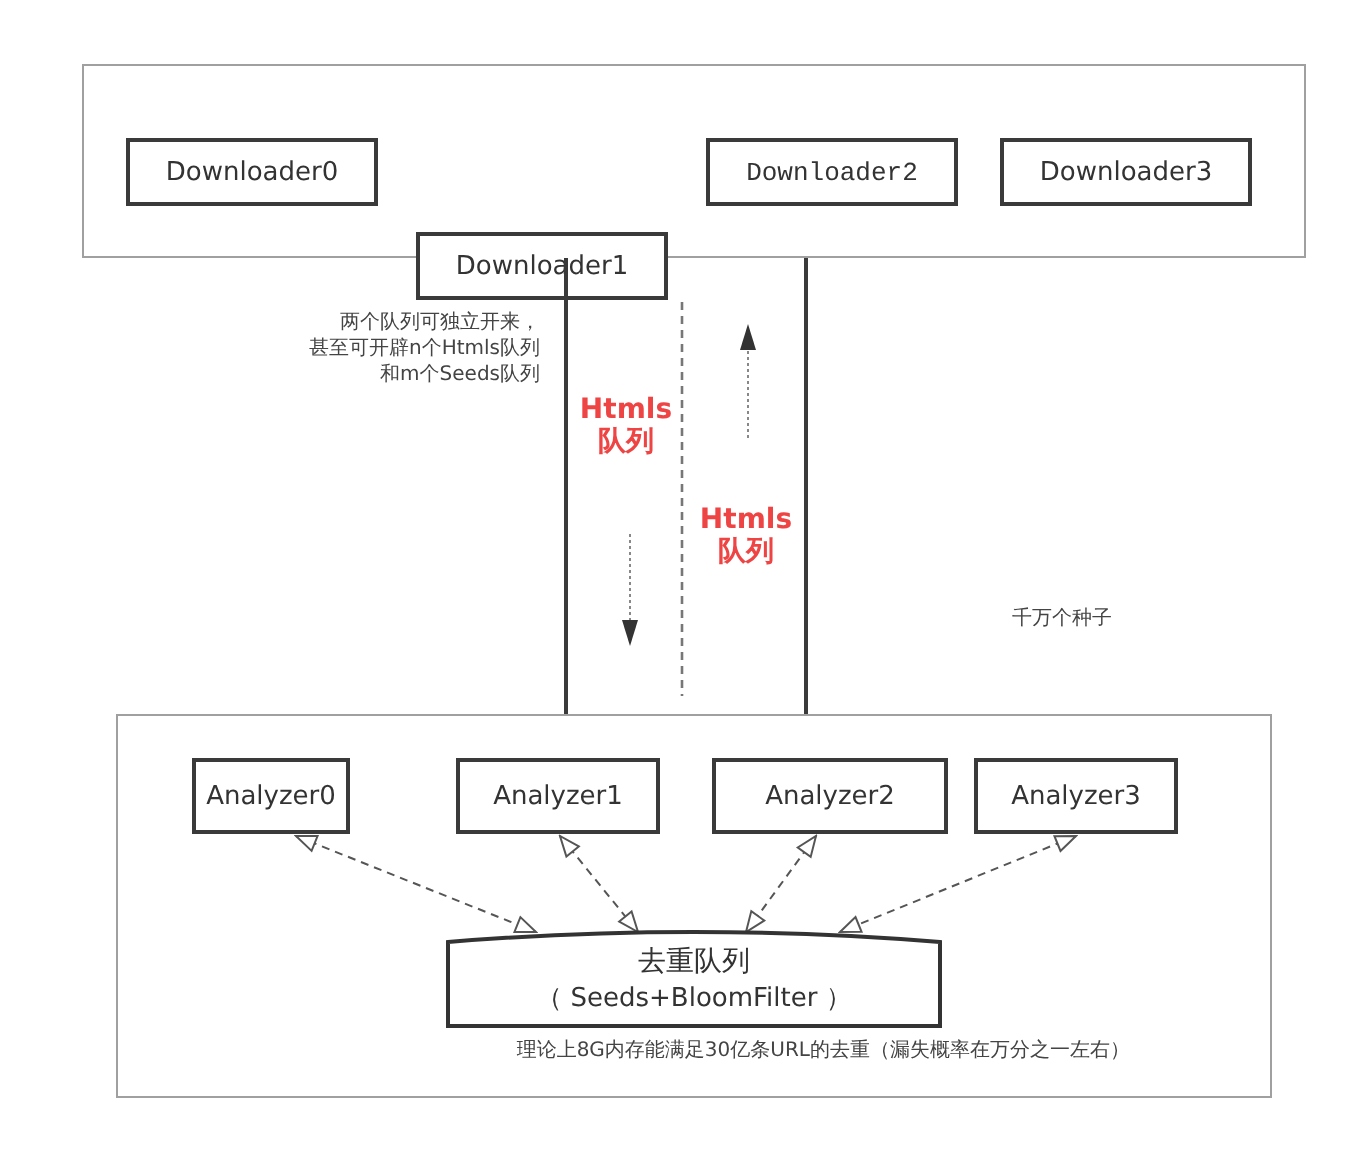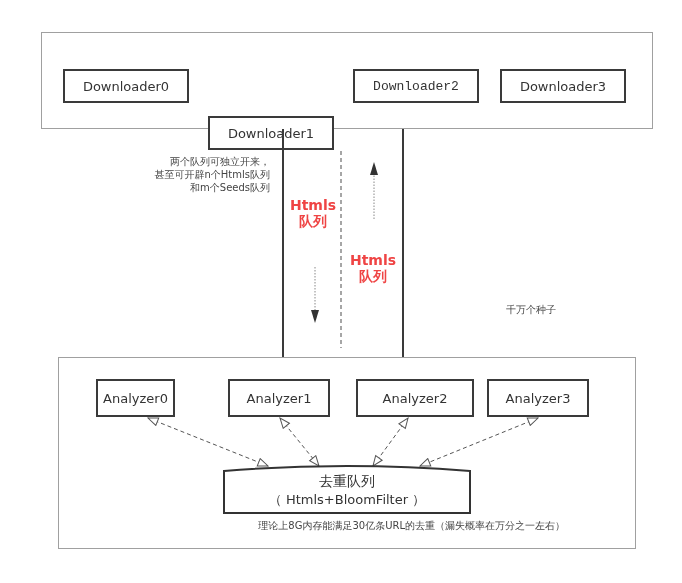--- a/index.html
+++ b/index.html
@@ -70,21 +70,21 @@
   <line x1="148" y1="418" x2="268" y2="466" stroke="#555" stroke-width="1" stroke-dasharray="4,3" marker-start="url(#hollowStart)" marker-end="url(#hollow)"></line>
   <line x1="280" y1="418" x2="319" y2="466" stroke="#555" stroke-width="1" stroke-dasharray="4,3" marker-start="url(#hollowStart)" marker-end="url(#hollow)"></line>
   <line x1="408" y1="418" x2="373" y2="466" stroke="#555" stroke-width="1" stroke-dasharray="4,3" marker-start="url(#hollowStart)" marker-end="url(#hollow)"></line>
   <line x1="538" y1="418" x2="420" y2="466" stroke="#555" stroke-width="1" stroke-dasharray="4,3" marker-start="url(#hollowStart)" marker-end="url(#hollow)"></line>
 
   <path d="M224,471 Q347,461 470,471 L470,513 L224,513 Z" fill="#fff" stroke="#333" stroke-width="2"></path>
 </svg>
 
 <div class="dedup-text" style="left:224px; top:470px; width:246px; height:43px;">
   <div style="font-size:14px; line-height:20px; margin-top:1px;">去重队列</div>
-  <div style="font-size:13px; line-height:18px;">（ Htmls+BloomFilter ）</div>
+  <div style="font-size:13px; line-height:18px;">（ Seeds+BloomFilter ）</div>
 </div>
 
 <div class="qlabel" style="left:288px; top:197px; width:50px;">
   <div>Htmls</div>
   <div>队列</div>
 </div>
 <div class="qlabel" style="left:345px; top:252px; width:56px;">
   <div>Htmls</div>
   <div>队列</div>
 </div>

